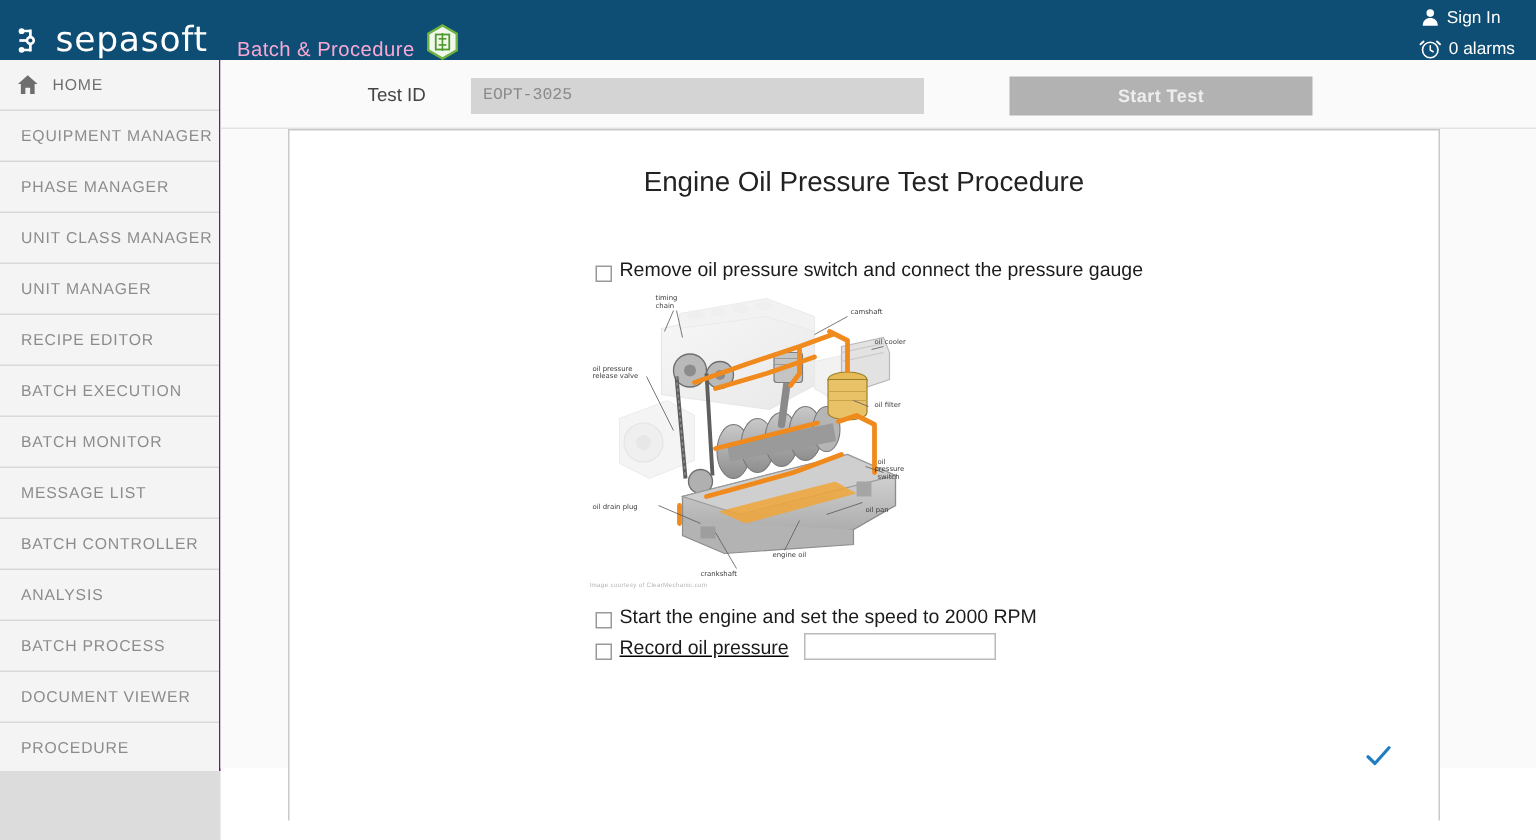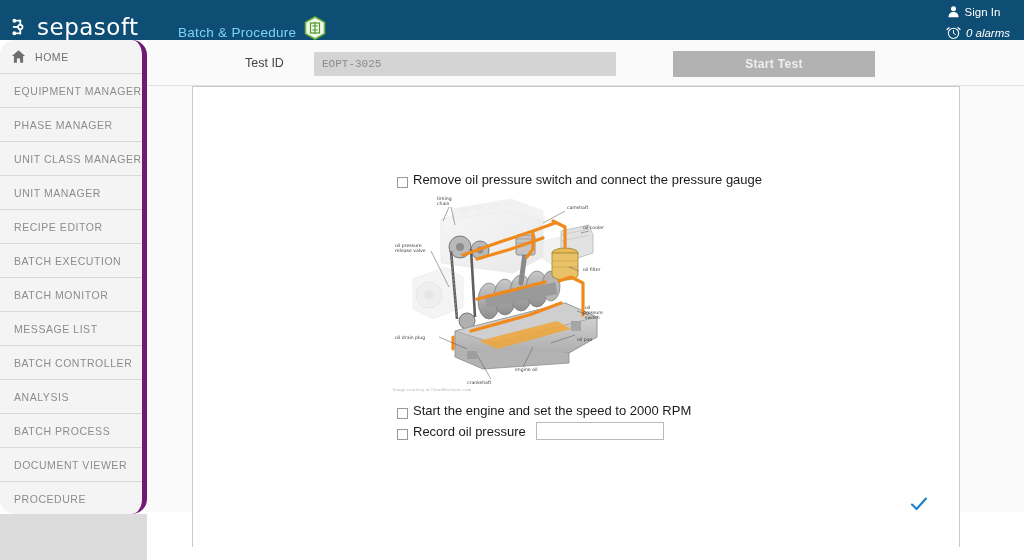--- a/index.html
+++ b/index.html
@@ -24,41 +24,40 @@
   .logo-mark { width: 22px; height: 22px; flex: none; }
   .logo-text {
     color: #ffffff;
     font-size: 23px;
     letter-spacing: 0.5px;
     font-weight: 400;
     margin-left: 3px;
     font-family: "DejaVu Sans", sans-serif;
   }
   .module-name {
-    color: #7dd3fc;
+    color: #f9a8d4;
     font-size: 13.5px;
-    margin-left: 28px;
+    margin-left: 8px;
     letter-spacing: 0.3px;
   }
   .module-icon { margin-left: 8px; width: 22px; height: 24px; display:block; }
   .header-right {
     margin-left: auto; margin-right: 14px;
     display: flex; align-items: center; gap: 7px;
     color: #ffffff; font-size: 11.5px; flex-direction: column;
   }
   .hr-group { display: flex; align-items: center; gap: 5px; }
-  .hr-group + .hr-group { margin-left: 9px; font-style: italic; }
+  .hr-group + .hr-group { margin-left: 9px; }
 
   
   .sidebar {
     position: absolute; top: 40px; left: 0;
     width: 147px; height: 474px;
     background: #f4f4f4;
-    border-right: 5px solid #701a75;
-    border-radius: 15px;
+    border-right: 1px solid #701a75;
   }
   .sidebar-item {
     height: 34px;
     border-bottom: 1px solid #d8d8d8;
     display: flex; align-items: center;
     padding-left: 14px;
     font-size: 10.5px;
     letter-spacing: 0.55px;
     color: #8c8c8c;
   }
@@ -121,21 +120,21 @@
   .proc-title {
     text-align: center;
     font-size: 18.5px;
     color: #222222;
     margin-top: 23px;
     font-weight: 400;
   }
 
   .steps { position: absolute; left: 204px; top: 84px; width: 470px; }
   .step-row { display: flex; align-items: flex-end; gap: 5px; }
-  .step-row + .step-row { margin-top: 3px; }
+  .step-row + .step-row { margin-top: 3px; text-decoration: underline; }
   .chk {
     width: 11px; height: 11px;
     border: 1px solid #999999;
     background: #ffffff;
     flex: none;
     margin-top: 3px;
     cursor: pointer;
   }
   .step-label { font-size: 13px; color: #1b1b1b; line-height: 17px; }
   .record-input {
@@ -265,20 +264,21 @@
 
 <div class="main">
 
   <div class="toolbar">
     <span class="testid-label">Test ID</span>
     <input class="testid-input" type="text" placeholder="EOPT-3025" style="">
     <button class="start-btn">Start Test</button>
   </div>
 
   <div class="card">
+    <div class="proc-title">Engine Oil Pressure Test Procedure</div>
 
     <div class="steps">
       <div class="step-row">
         <div class="chk"></div>
         <span class="step-label">Remove oil pressure switch and connect the pressure gauge</span>
       </div>
     </div>
 
     <div class="diagram-wrap">
       <svg viewBox="0 0 236 200" width="236" height="200">

